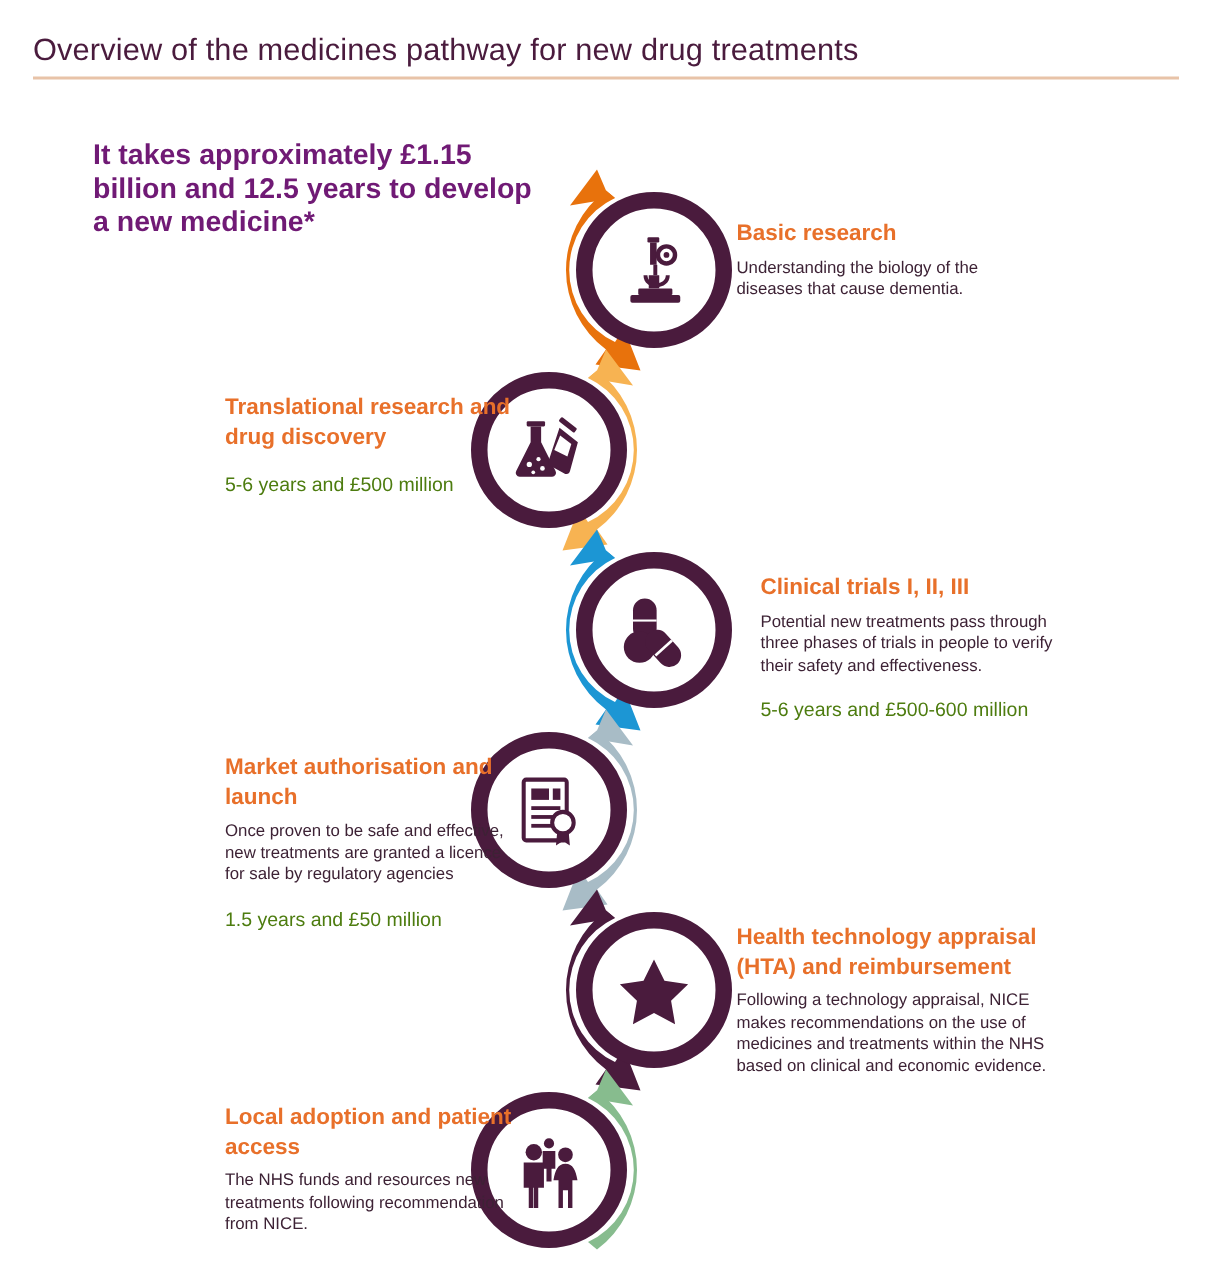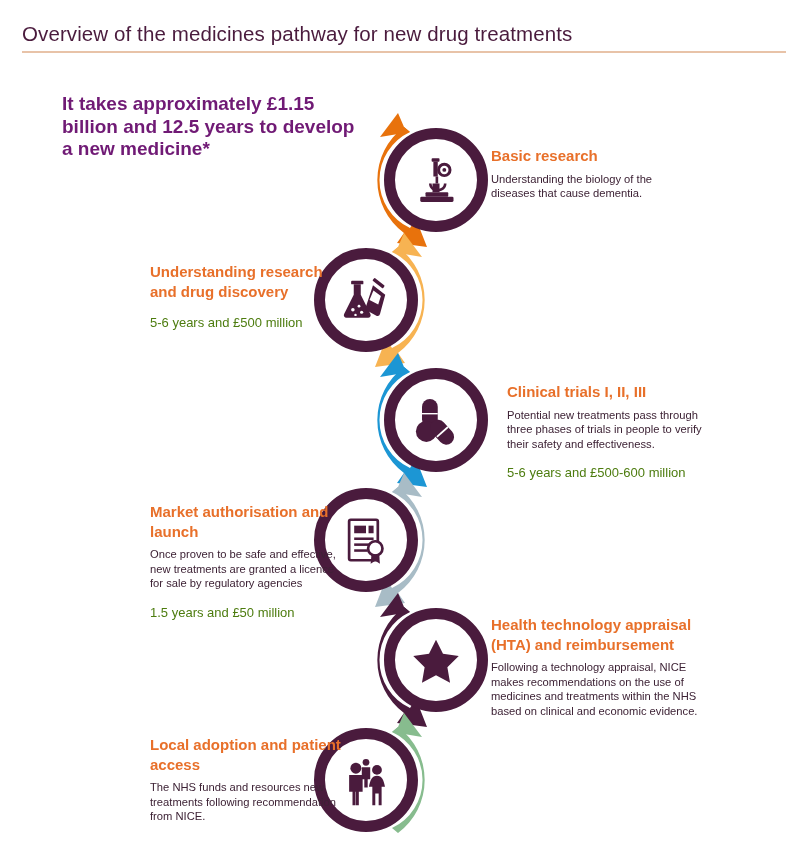--- a/index.html
+++ b/index.html
@@ -271,21 +271,21 @@
       </svg>
     </span>
   </div>
 
   <div class="stage-text" style="left:479px; top:146px;">
     <p class="stage-heading">Basic research</p>
     <p class="stage-desc">Understanding the biology of the diseases that cause dementia.</p>
   </div>
 
   <div class="stage-text" style="left:138px; top:262px;">
-    <p class="stage-heading">Understanding research and drug discovery</p>
+    <p class="stage-heading">Translational research and drug discovery</p>
     <p class="stage-meta">5-6 years and £500 million</p>
   </div>
 
   <div class="stage-text" style="left:495px; top:382px;">
     <p class="stage-heading">Clinical trials I, II, III</p>
     <p class="stage-desc">Potential new treatments pass through three phases of trials in people to verify their safety and effectiveness.</p>
     <p class="stage-meta">5-6 years and £500-600 million</p>
   </div>
 
   <div class="stage-text" style="left:138px; top:502px;">

